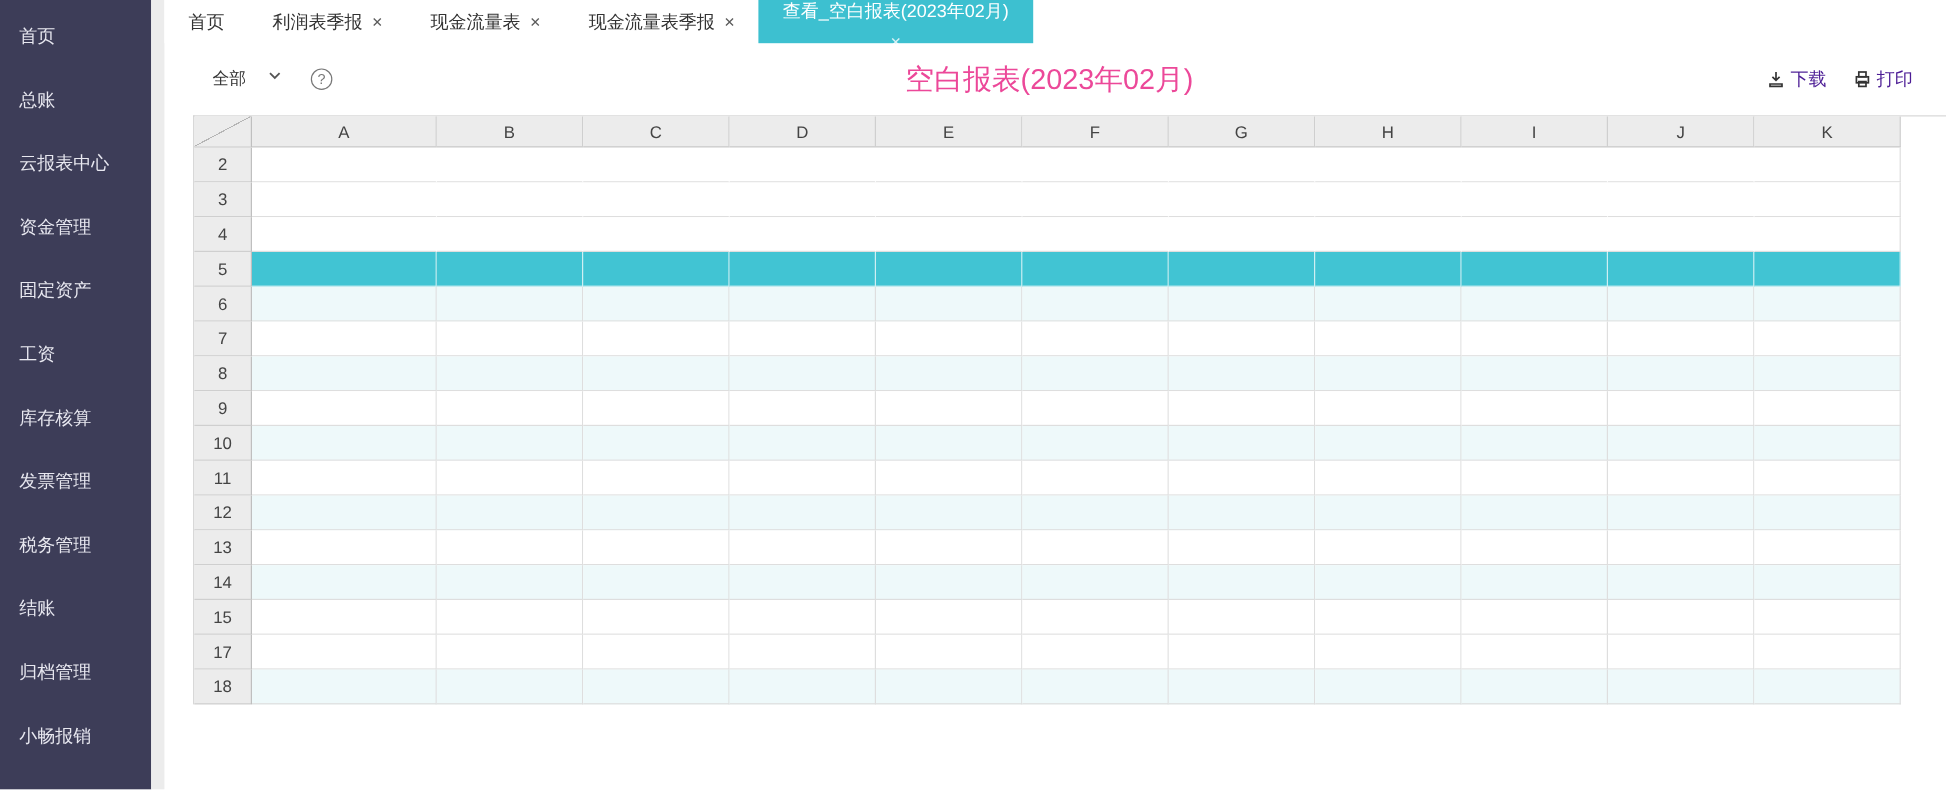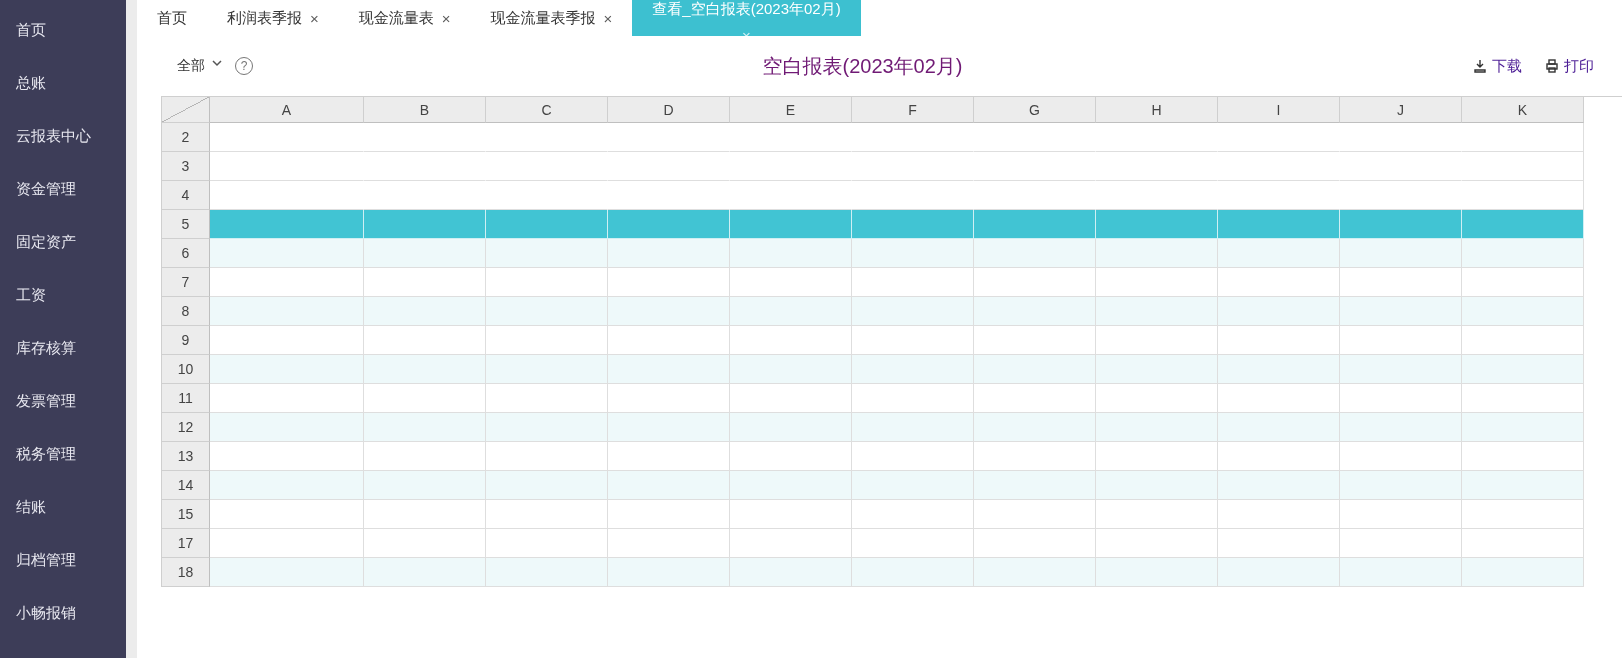--- a/index.html
+++ b/index.html
@@ -59,28 +59,28 @@
 .tab-close { font-size: 15px; opacity: .8; cursor: pointer; }
 
 
 .toolbar {
   display: flex;
   align-items: center;
   height: 60px;
   padding: 0 28px 0 40px;
   flex-shrink: 0;
 }
-.filter { display: flex; gap: 6px; color: #333; }
+.filter { display: flex; gap: 18px; color: #333; }
 .chev { width: 12px; height: 12px; }
 .help-icon {
   display: inline-flex; align-items: center; justify-content: center;
   width: 18px; height: 18px; border: 1.3px solid #777; border-radius: 50%;
   font-size: 12px; color: #777; margin-left: 6px;
 }
-.report-title { flex: 1; text-align: center; font-size: 20px; color: #701a75; font-weight: 400; }
+.report-title { flex: 1; text-align: center; font-size: 24px; color: #ec4899; font-weight: 400; }
 .actions { display: flex; gap: 22px; color: #4c1d95; font-size: 15px; }
 .action { display: flex; align-items: center; gap: 4px; cursor: pointer; }
 .act-icon { width: 16px; height: 16px; }
 
 
 .sheet { flex: 1; overflow: hidden; padding-left: 24px; }
 .sheet-inner { border-top: 1px solid #cfcfcf; border-left: 1px solid #cfcfcf; }
 .row { display: flex; height: 29px; }
 .row.header { height: 26px; }
 .rownum {

